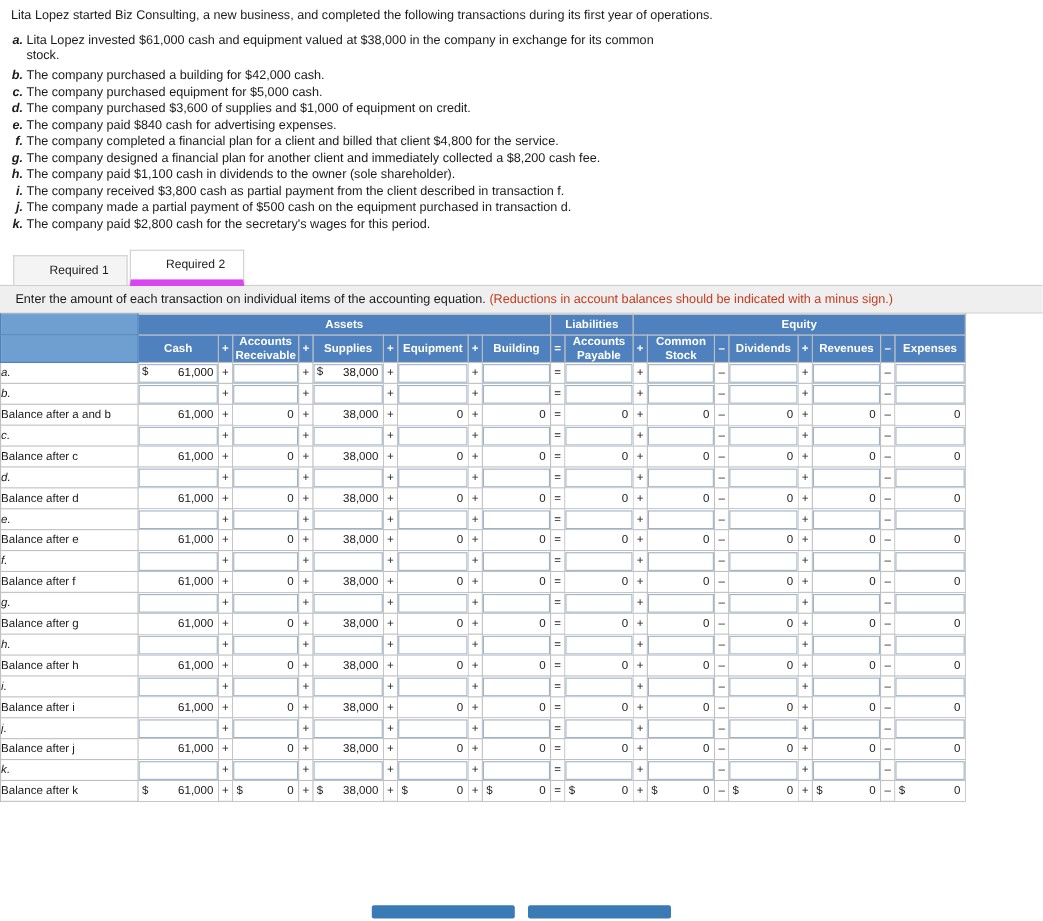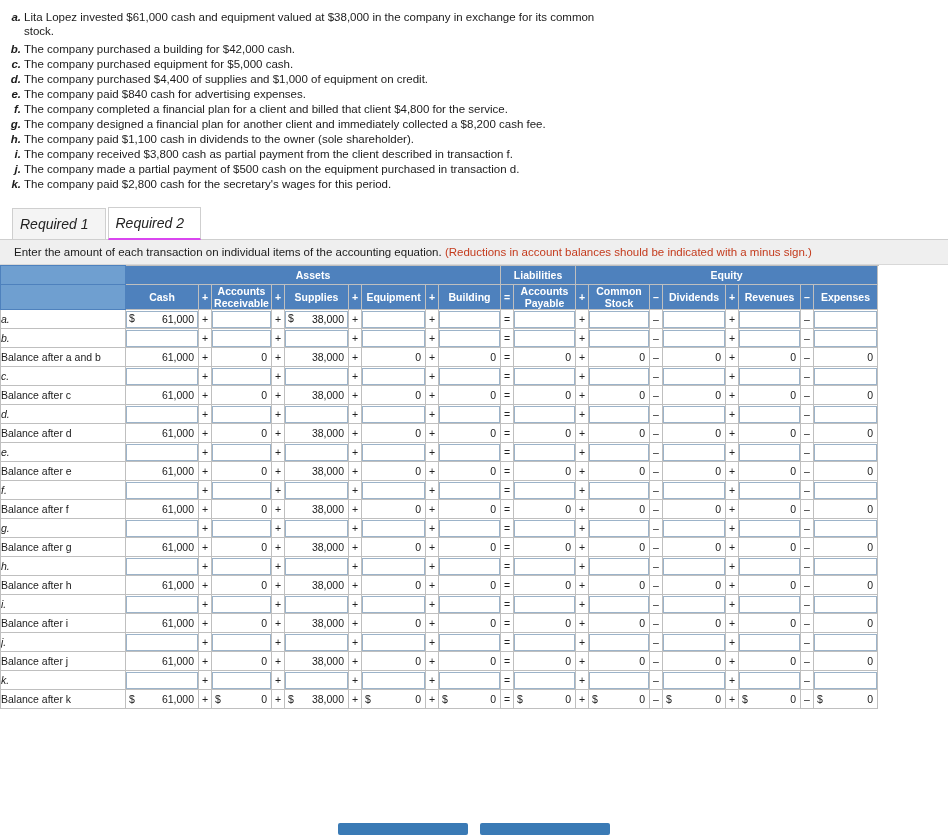--- a/index.html
+++ b/index.html
@@ -66,33 +66,32 @@
     padding-left: 12px;
     background: #ffffff;
     border-bottom: 1px solid #cfcfcf;
     height: 36px;
     align-items: flex-end;
   }
   .tab {
     border: 1px solid #cfcfcf;
     border-bottom: none;
     background: #f4f4f4;
-    padding: 7px 16px 7px 7px;
-    font-size: 14px;
+    padding: 7px 16px 7px 32px;
+    font-size: 11px;
     margin-right: 2px;
     color: #222;
     cursor: pointer;
-    font-style: italic;
   }
   .tab.active {
     background: #ffffff;
     font-weight: normal;
     position: relative;
     top: 1px;
-    border-bottom: 2px solid #d946ef;
+    border-bottom: 6px solid #d946ef;
   }
 
   .instruction-bar {
     background: #efefef;
     border-bottom: 1px solid #d8d8d8;
     padding: 6px 10px 6px 14px;
     font-size: 11.5px;
   }
   .instruction-bar .hint { color: #c43b1d; }
 
@@ -196,37 +195,38 @@
     width: 130px;
     font-size: 10px;
     border-radius: 2px;
   }
 </style>
 </head>
 <body>
 
 <div class="page">
 
+  <div class="intro">Lita Lopez started Biz Consulting, a new business, and completed the following transactions during its first year of operations.</div>
 
   <div class="tx-list">
       <div class="tx-row first">
         <span class="tx-letter">a.</span>
         <span class="tx-text">Lita Lopez invested $61,000 cash and equipment valued at $38,000 in the company in exchange for its common stock.</span>
       </div>
       <div class="tx-row">
         <span class="tx-letter">b.</span>
         <span class="tx-text">The company purchased a building for $42,000 cash.</span>
       </div>
       <div class="tx-row">
         <span class="tx-letter">c.</span>
         <span class="tx-text">The company purchased equipment for $5,000 cash.</span>
       </div>
       <div class="tx-row">
         <span class="tx-letter">d.</span>
-        <span class="tx-text">The company purchased $4,400 of supplies and $1,000 of equipment on credit.</span>
+        <span class="tx-text">The company purchased $3,600 of supplies and $1,000 of equipment on credit.</span>
       </div>
       <div class="tx-row">
         <span class="tx-letter">e.</span>
         <span class="tx-text">The company paid $840 cash for advertising expenses.</span>
       </div>
       <div class="tx-row">
         <span class="tx-letter">f.</span>
         <span class="tx-text">The company completed a financial plan for a client and billed that client $4,800 for the service.</span>
       </div>
       <div class="tx-row">

